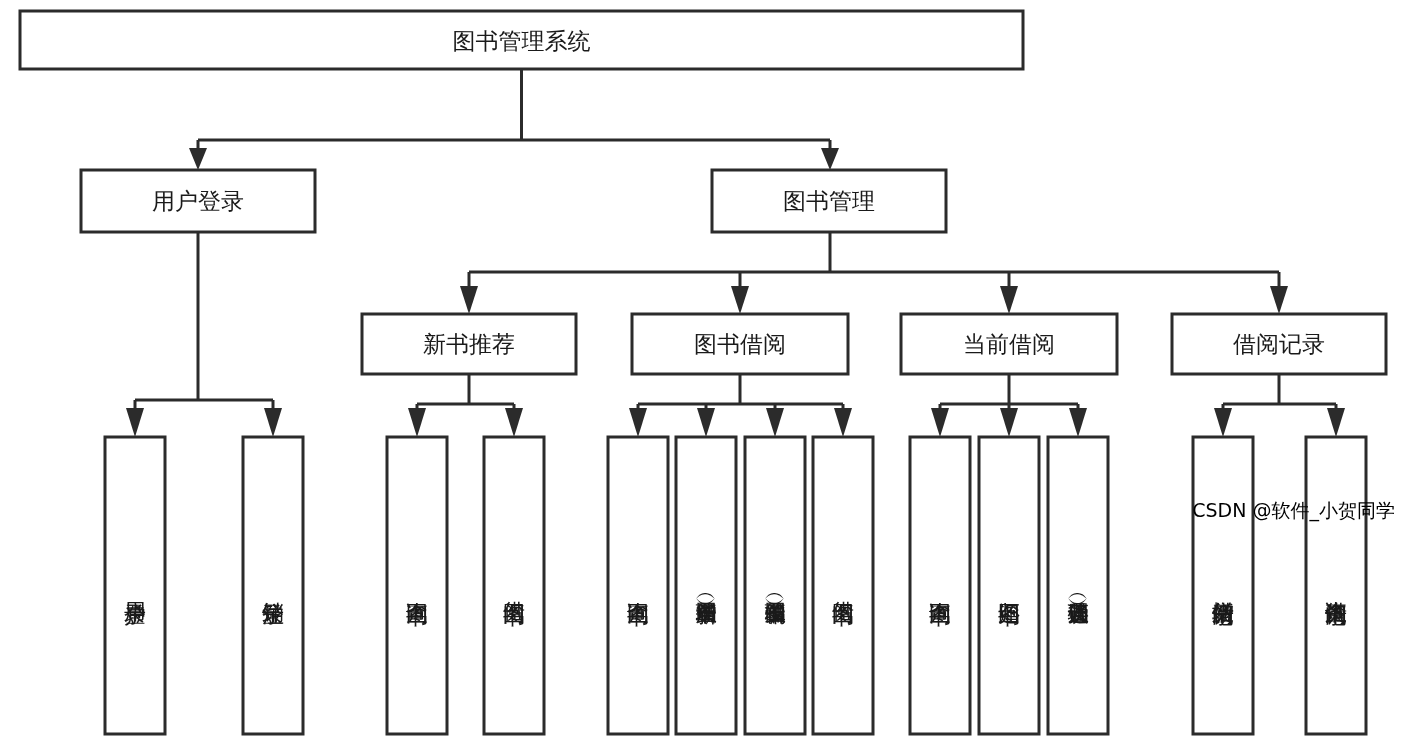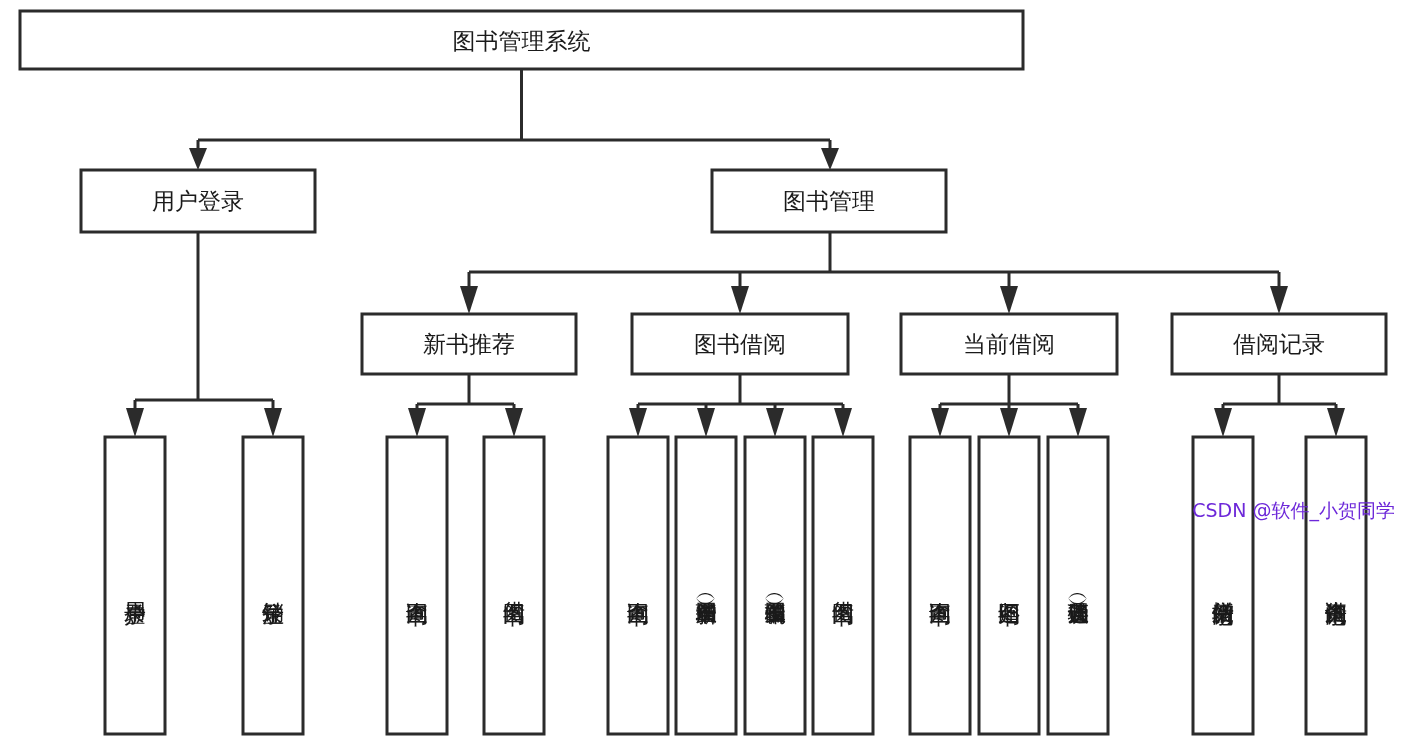--- a/index.html
+++ b/index.html
@@ -70,21 +70,21 @@
   .leaf-label.tight span {
     font-size: 21px;
     letter-spacing: 0px;
   }
   .watermark {
     position: absolute;
     right: 10px;
     bottom: 6px;
     font-family: "DejaVu Sans", "Liberation Sans", sans-serif;
     font-size: 19px;
-    color: #6d28d9;
+    color: #000000;
     white-space: nowrap;
     user-select: none;
   }
 </style>
 </head>
 <body>
 
 <div id="diagram-root">
 
   <svg id="flow" viewBox="0 0 1405 747">

